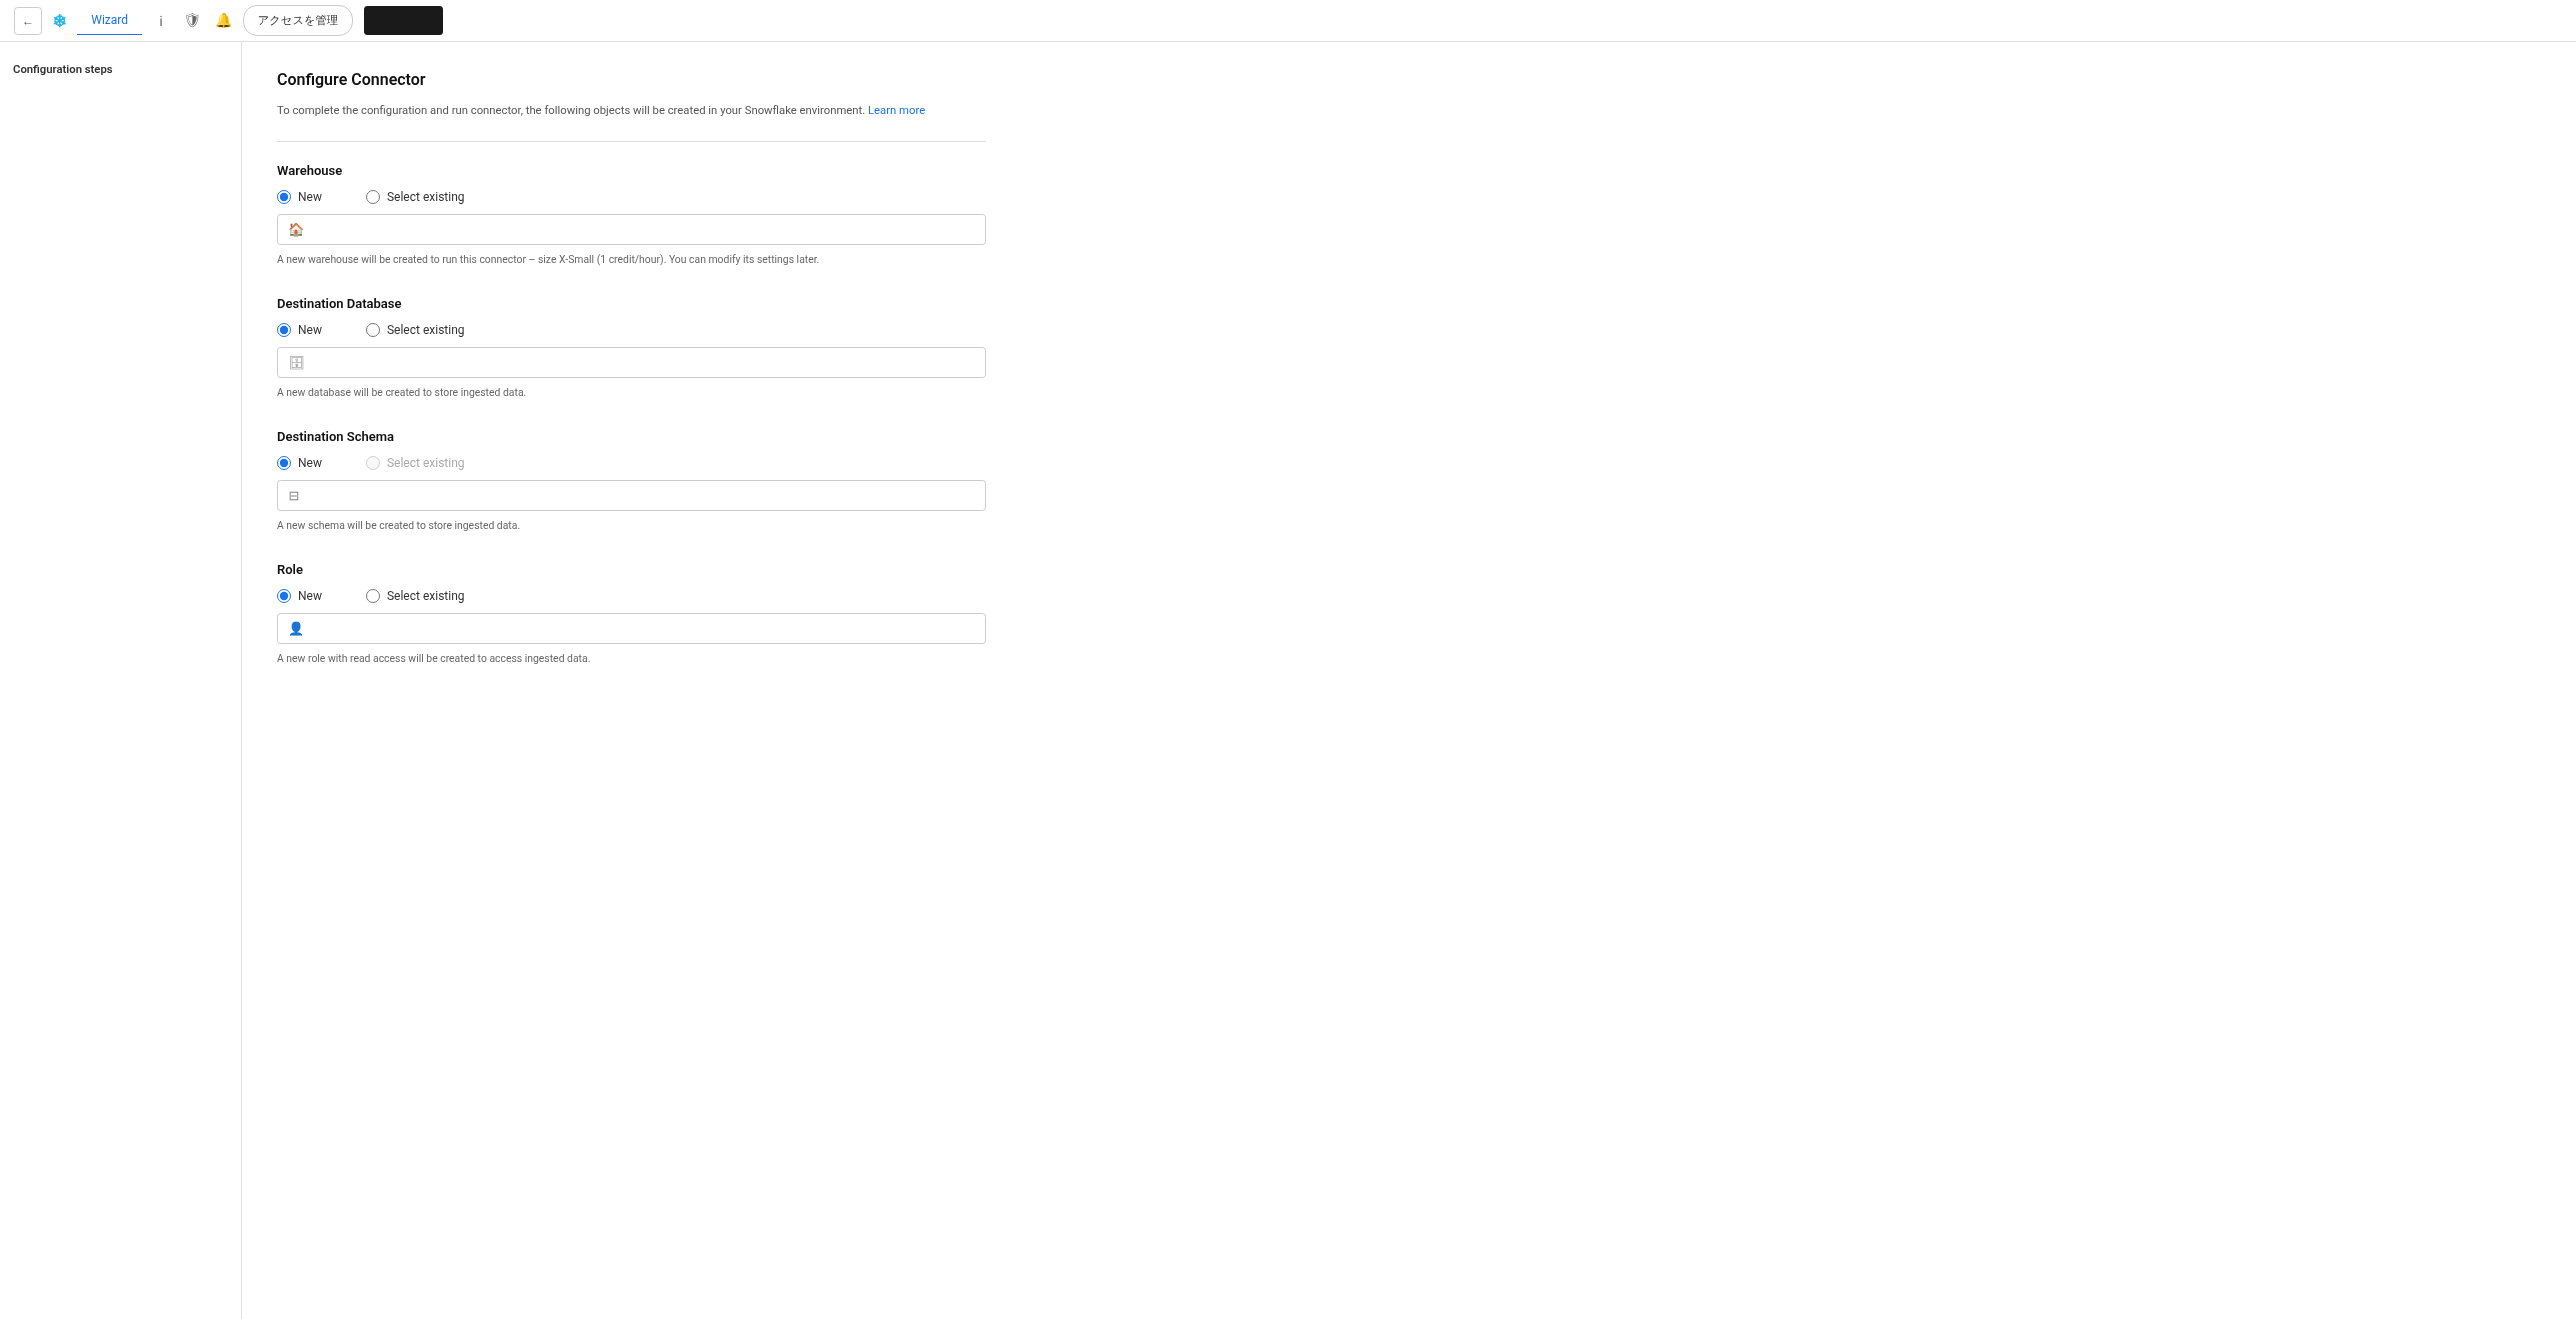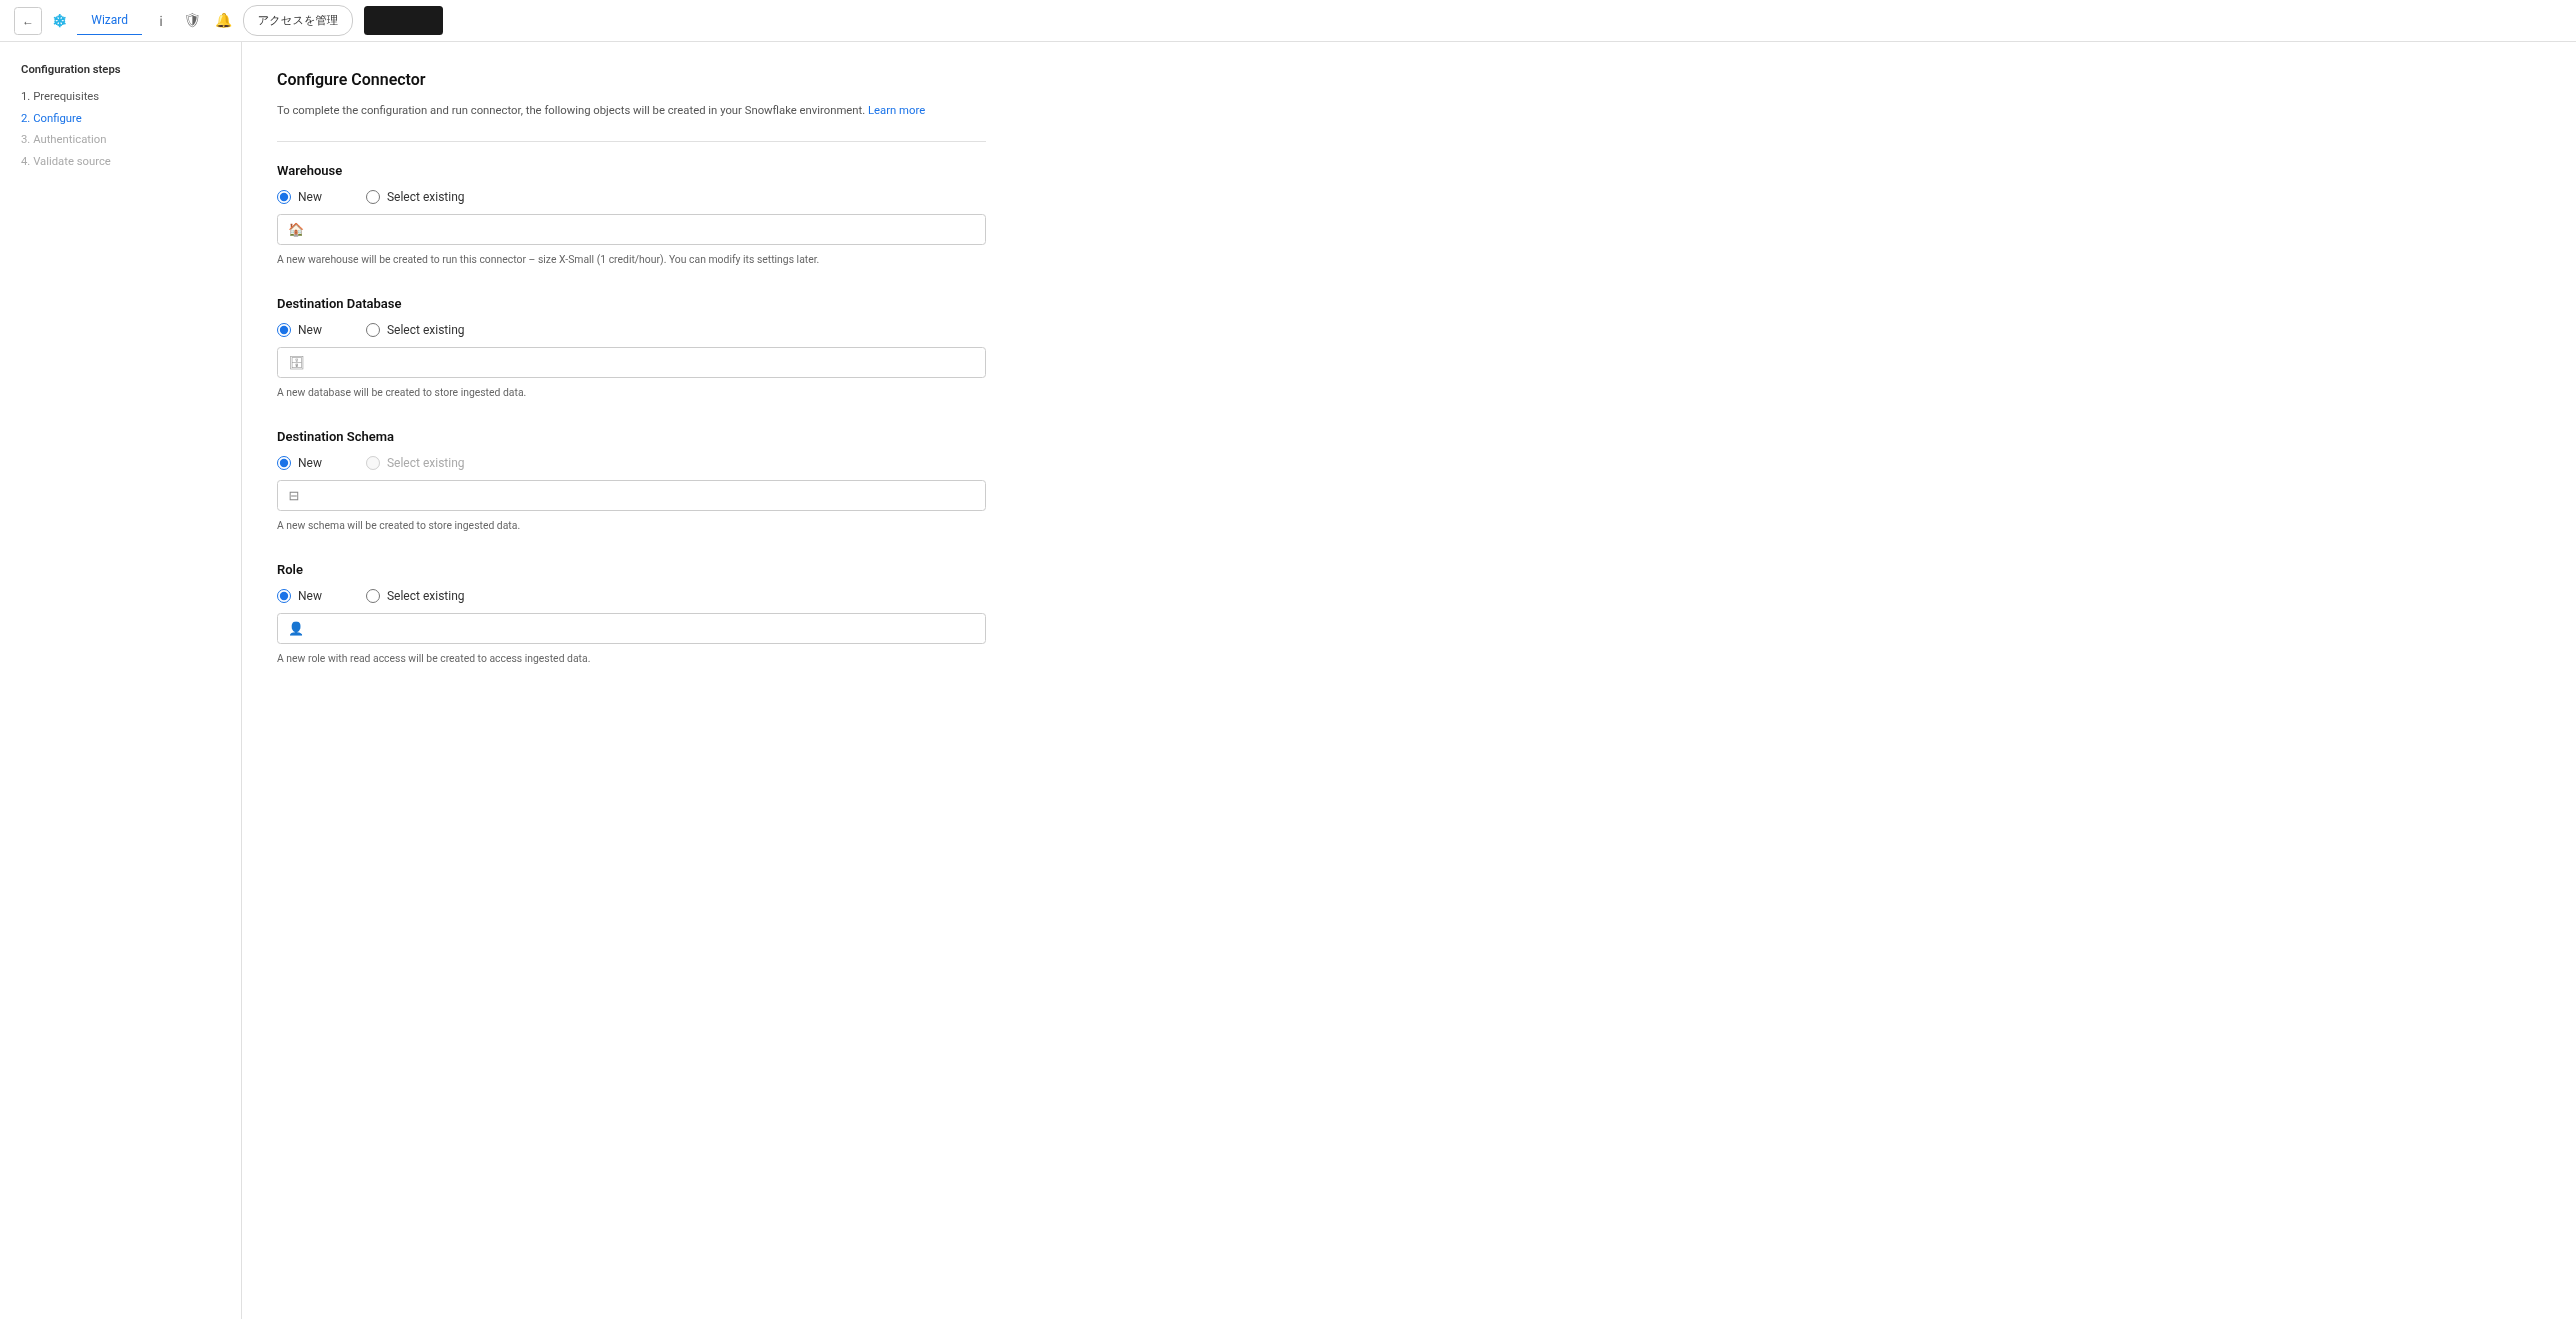--- a/index.html
+++ b/index.html
@@ -99,21 +99,21 @@
     
     .main-layout {
       display: flex;
       flex: 1;
       overflow: hidden;
     }
 
     
     .sidebar {
       width: 242px;
-      padding: 21px 21px;
+      padding: 21px 13px;
       border-right: 0.9px solid #e0e0e0;
       flex-shrink: 0;
     }
     .config-steps-title {
       font-size: 11.3px;
       font-weight: 600;
       color: #333;
       margin-bottom: 14px;
     }
     .step-list {
@@ -244,38 +244,20 @@
     <span class="nav-icon">🔔</span>
   </div>
   <button class="access-btn">アクセスを管理</button>
   <button class="primary-btn">　　　　</button>
 </nav>
 
 <div class="main-layout">
 
   <aside class="sidebar">
     <div class="config-steps-title">Configuration steps</div>
-    <ul class="step-list">
-      <li class="step-item done">
-        <span>1.</span>
-        <span>Prerequisites</span>
-      </li>
-      <li class="step-item active">
-        <span>2.</span>
-        <span>Configure</span>
-      </li>
-      <li class="step-item">
-        <span>3.</span>
-        <span>Authentication</span>
-      </li>
-      <li class="step-item">
-        <span>4.</span>
-        <span>Validate source</span>
-      </li>
-    </ul>
   </aside>
 
   <main class="content-area">
     <h1 class="page-title">Configure Connector</h1>
     <p class="page-desc">
       <span>To complete the configuration and run connector, the following objects will be created in your Snowflake environment.</span>
       <a href="#">Learn more</a>
     </p>
 
     <hr class="section-divider">

